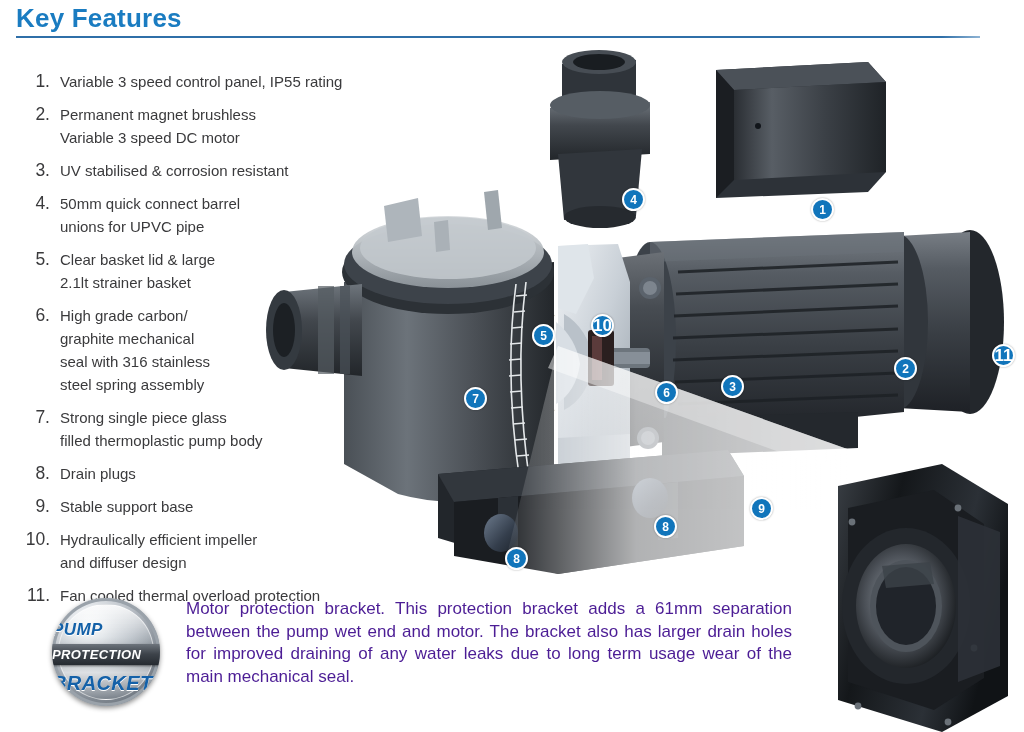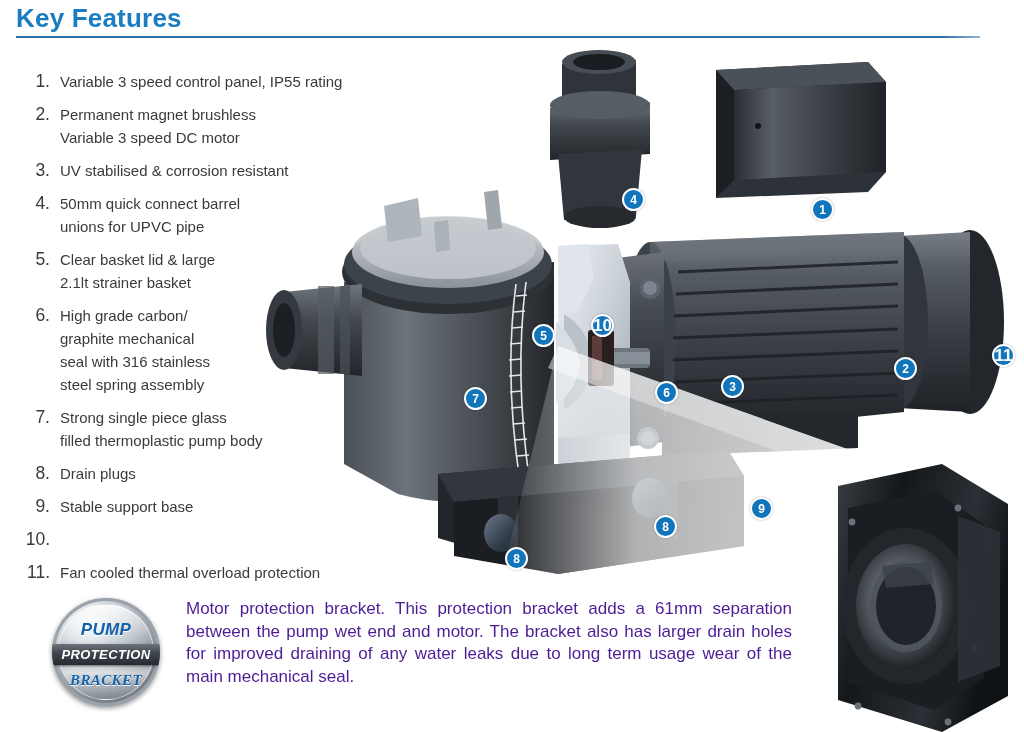--- a/index.html
+++ b/index.html
@@ -46,30 +46,30 @@
     overflow:hidden;
   }
   .badge::before{
     content:"";position:absolute;left:6px;top:6px;right:6px;bottom:6px;border-radius:50%;
     background:
       linear-gradient(180deg,rgba(255,255,255,.85) 0%,rgba(220,226,231,.25) 34%,
       rgba(70,76,83,.18) 52%,rgba(255,255,255,.55) 72%,rgba(120,128,136,.3) 100%);
     border:1px solid rgba(255,255,255,.55);
   }
   .badge .b-line{
-    position:absolute;left:0;width:100%;text-align:center;
+    position:absolute;left:0;width:100%;text-align:left;
     font-weight:bold;font-style:italic;letter-spacing:.4px;z-index:3;
   }
   .badge .b1{top:22px;font-size:17px;color:#1461a8;text-shadow:0 1px 0 #fff;}
   .badge .b2{
     top:46px;font-size:13px;color:#ffffff;
     background:linear-gradient(180deg,#6d747c 0%,#3d434a 48%,#262b31 100%);
     padding:3px 0;box-shadow:0 1px 2px rgba(0,0,0,.5);
   }
-  .badge .b3{top:74px;font-size:15px;color:#1461a8;text-shadow:0 1px 0 #fff;font-family:Liberation Serif, serif;}
+  .badge .b3{top:74px;font-size:20px;color:#1461a8;text-shadow:0 1px 0 #fff;}
 
   .bracket-text{
     margin-left:26px;width:606px;
     font-size:17px;line-height:22.5px;color:#4c1d95;
     text-align:justify;
   }
 
   
   .art{position:absolute;left:258px;top:46px;width:766px;height:690px;}
   .art svg{display:block;}
@@ -136,20 +136,22 @@
     <div class="feat">
       <div class="num">8.</div>
       <div class="txt">Drain plugs</div>
     </div>
     <div class="feat">
       <div class="num">9.</div>
       <div class="txt">Stable support base</div>
     </div>
     <div class="feat">
       <div class="num">10.</div>
+      <div class="txt">Hydraulically efficient impeller
+and diffuser design</div>
     </div>
     <div class="feat">
       <div class="num">11.</div>
       <div class="txt">Fan cooled thermal overload protection</div>
     </div>
 
   </div>
 
   <div class="art">
     <svg width="766" height="690" viewBox="0 0 766 690" xmlns="http://www.w3.org/2000/svg">

